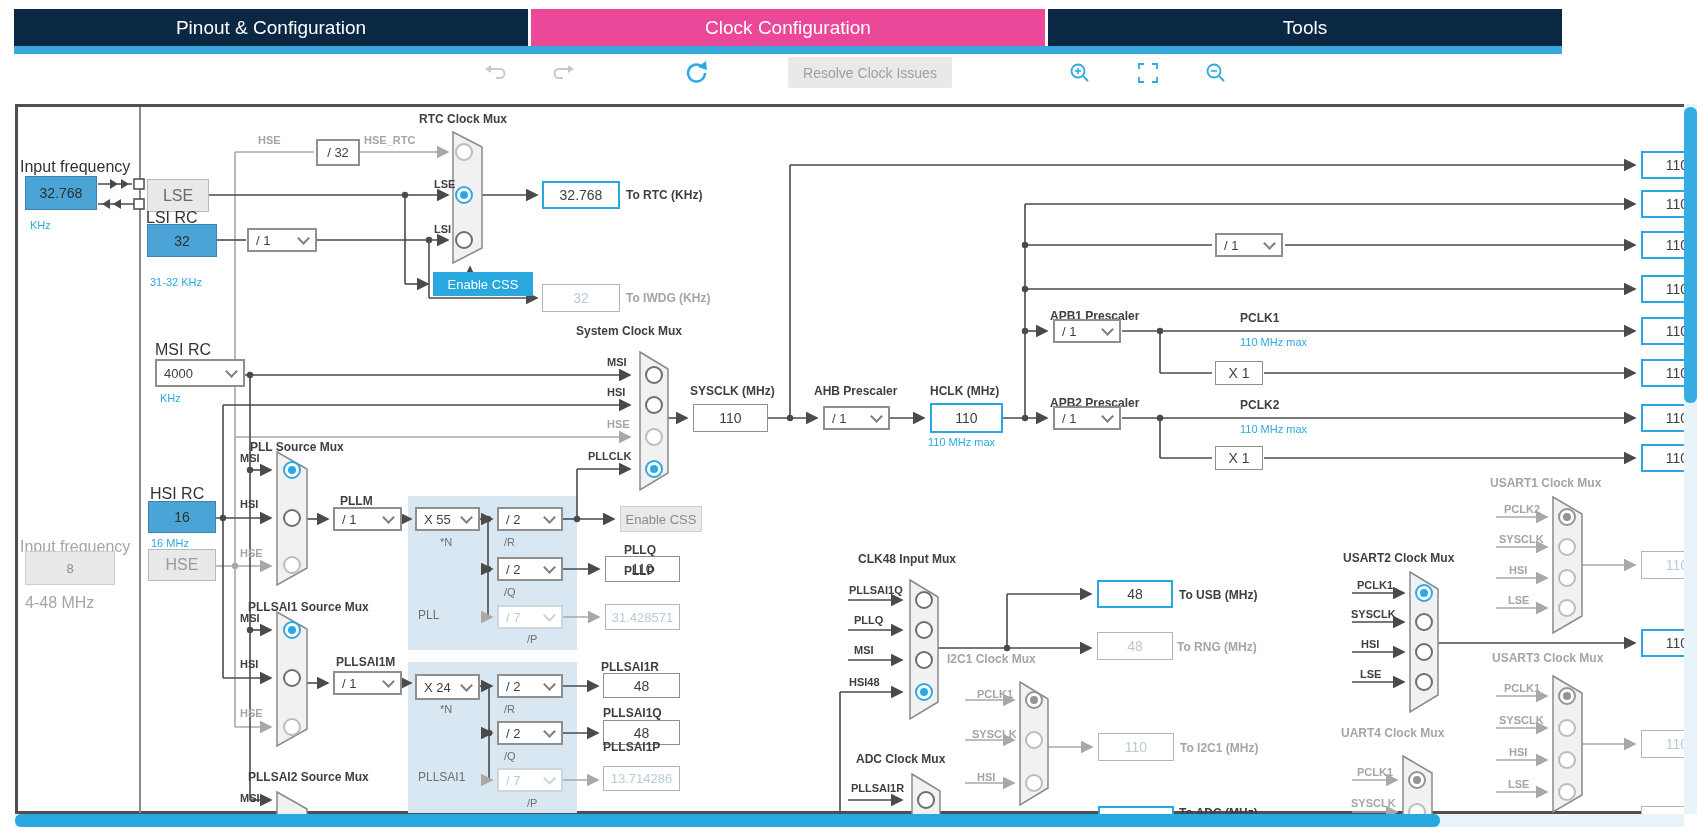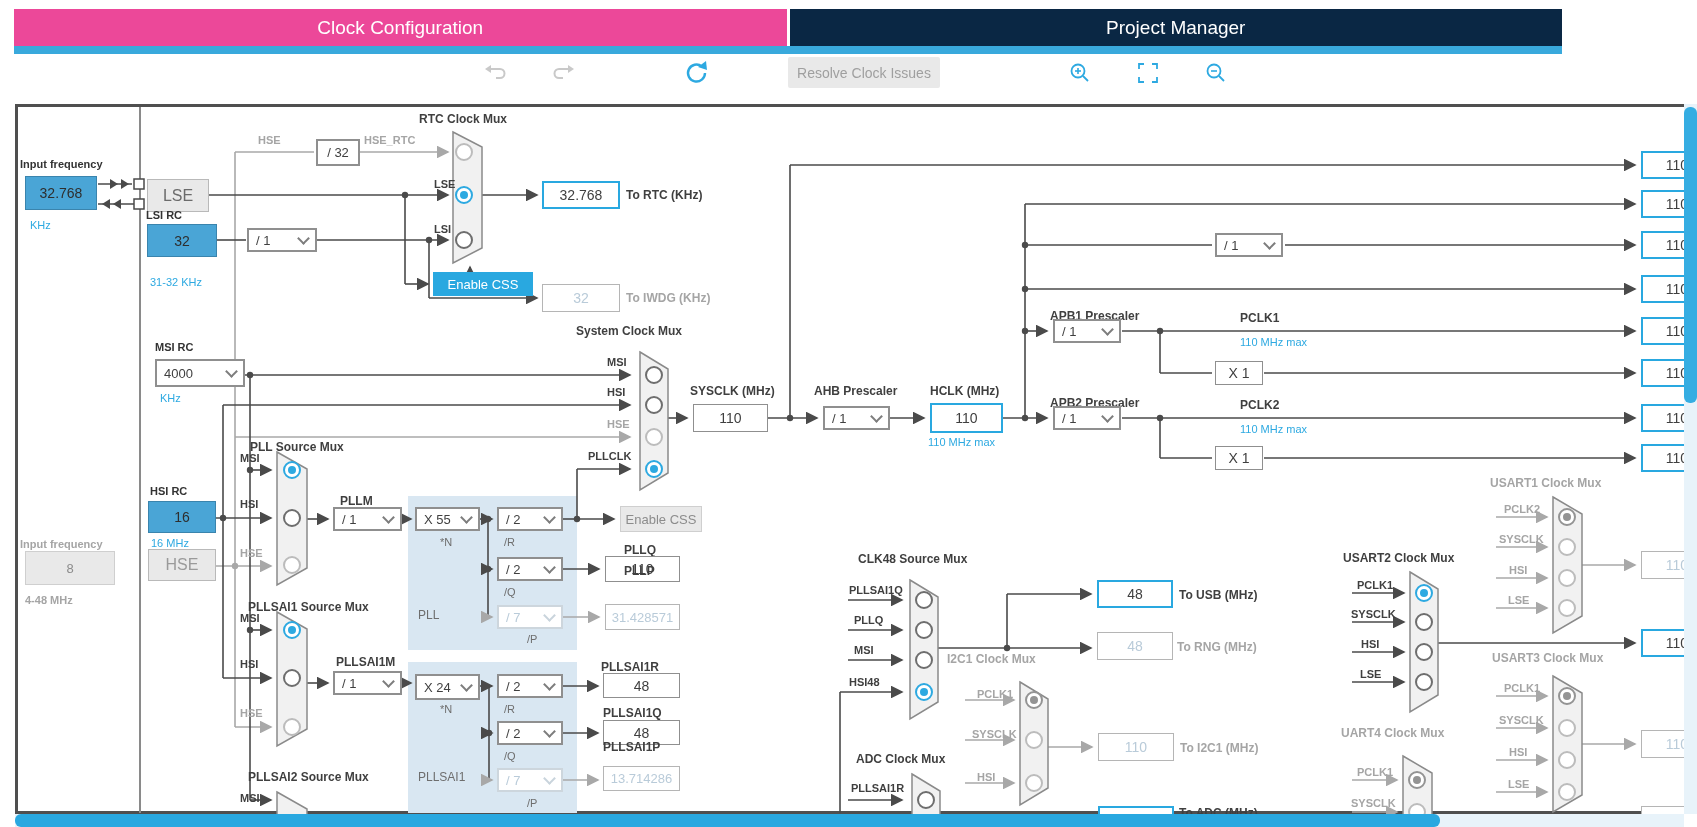--- a/index.html
+++ b/index.html
@@ -7,30 +7,30 @@
        font-family:"Liberation Sans",sans-serif;-webkit-font-smoothing:antialiased}
   .abs{position:absolute}
   
   #tabbar{position:absolute;left:14px;top:9px;width:1548px;height:37px;display:flex;gap:3px}
   .tab{flex:1;display:flex;align-items:center;justify-content:center;color:#fff;font-size:19px;
        background:#0a2744;cursor:pointer;white-space:nowrap}
   .tab.active{background:#ec4899}
   #tabstrip{position:absolute;left:14px;top:46px;width:1548px;height:8px;background:#39a9dc}
   
   .toolbtn{position:absolute;display:flex;align-items:center;justify-content:center}
-  #resolve{left:788px;top:57px;width:152px;height:31px;background:#e9e9e9;color:#9f9f9f;
+  #resolve{left:788px;top:57px;width:164px;height:31px;background:#e9e9e9;color:#9f9f9f;
            font-size:14px;border-radius:2px}
   
   #frame{position:absolute;left:15px;top:104px;width:1679px;height:710px;
          border:3px solid #4f4f4f;box-sizing:border-box;background:transparent}
   #divider{position:absolute;left:139px;top:107px;width:2px;height:706px;background:#8a8a8a}
   
   .lbl{position:absolute;font-size:12px;font-weight:bold;color:#3f3f3f;white-space:nowrap}
   .lbl.s11{font-size:11px}
-  .lbl.n11{font-size:11px;font-weight:bold;color:#333}
+  .lbl.n11{font-size:16px;font-weight:normal;color:#333}
   .lbl.gray{color:#a5a5a5}
   .lbl.blue{color:#2da9e1;font-weight:normal;font-size:11px}
   .lbl.med{color:#6e6e6e;font-weight:normal;font-size:11px}
   
   .vbox{position:absolute;display:flex;align-items:center;justify-content:center;font-size:14px;
         color:#3f3f3f;background:#fff;border:1px solid #8f8f8f;box-sizing:border-box}
   .vbox.b2{border-width:2px;font-size:13px}
   .vbox.bfill{background:#4aa5d6;border:1px solid #3a84ad;color:#2e2e2e}
   .vbox.bline{border:2px solid #29a8e0}
   .vbox.gout{border:1px solid #b5b5b5;color:#b9cbd9}
@@ -61,22 +61,23 @@
   
   #hsbtrack{position:absolute;left:15px;top:814px;width:1682px;height:13px;background:#e8f3fa}
   #hsbthumb{position:absolute;left:15px;top:814px;width:1425px;height:13px;background:#29a8e0;border-radius:6px}
   #vsbtrack{position:absolute;left:1684px;top:104px;width:13px;height:710px;background:#e8f3fa}
   #vsbthumb{position:absolute;left:1684px;top:107px;width:13px;height:296px;background:#35ade2;border-radius:6px}
 </style>
 </head>
 <body>
 
 <div id="tabbar">
+  <div class="tab">Pinout &amp; Configuration</div>
   <div class="tab active">Clock Configuration</div>
-  <div class="tab">Project Manager</div>
+  <div class="tab">Tools</div>
 </div>
 <div id="tabstrip"></div>
 
 <div class="toolbtn" style="left:482px;top:60px;width:28px;height:26px">
   <svg width="26" height="22">
     <path d="M7 7 H17 a4.5 4.5 0 0 1 0 9 h-4" class="wg" style="stroke:#c9c9c9;stroke-width:2"></path>
     <polygon points="8,3 8,11 2,7" fill="#c9c9c9"></polygon>
   </svg>
 </div>
 <div class="toolbtn" style="left:549px;top:60px;width:28px;height:26px">
@@ -493,21 +494,21 @@
 
 <div class="vbox bline" style="left:1641px;top:151px;width:72px;height:28px">110</div>
 <div class="vbox bline" style="left:1641px;top:190px;width:72px;height:28px">110</div>
 <div class="vbox bline" style="left:1641px;top:231px;width:72px;height:28px">110</div>
 <div class="vbox bline" style="left:1641px;top:275px;width:72px;height:28px">110</div>
 <div class="vbox bline" style="left:1641px;top:317px;width:72px;height:28px">110</div>
 <div class="vbox bline" style="left:1641px;top:359px;width:72px;height:28px">110</div>
 <div class="vbox bline" style="left:1641px;top:404px;width:72px;height:28px">110</div>
 <div class="vbox bline" style="left:1641px;top:444px;width:72px;height:28px">110</div>
 
-<div class="lbl" style="left:858px;top:552px">CLK48 Source Mux</div>
+<div class="lbl" style="left:858px;top:552px">CLK48 Input Mux</div>
 <div class="lbl s11" style="left:849px;top:584px">PLLSAI1Q</div>
 <div class="lbl s11" style="left:854px;top:614px">PLLQ</div>
 <div class="lbl s11" style="left:854px;top:644px">MSI</div>
 <div class="lbl s11" style="left:849px;top:676px">HSI48</div>
 <div class="vbox bline" style="left:1097px;top:580px;width:76px;height:28px">48</div>
 <div class="lbl" style="left:1179px;top:588px">To USB (MHz)</div>
 <div class="vbox gout" style="left:1097px;top:632px;width:76px;height:28px">48</div>
 <div class="lbl gray" style="left:1177px;top:640px">To RNG (MHz)</div>
 
 <div class="lbl gray" style="left:947px;top:652px">I2C1 Clock Mux</div>

